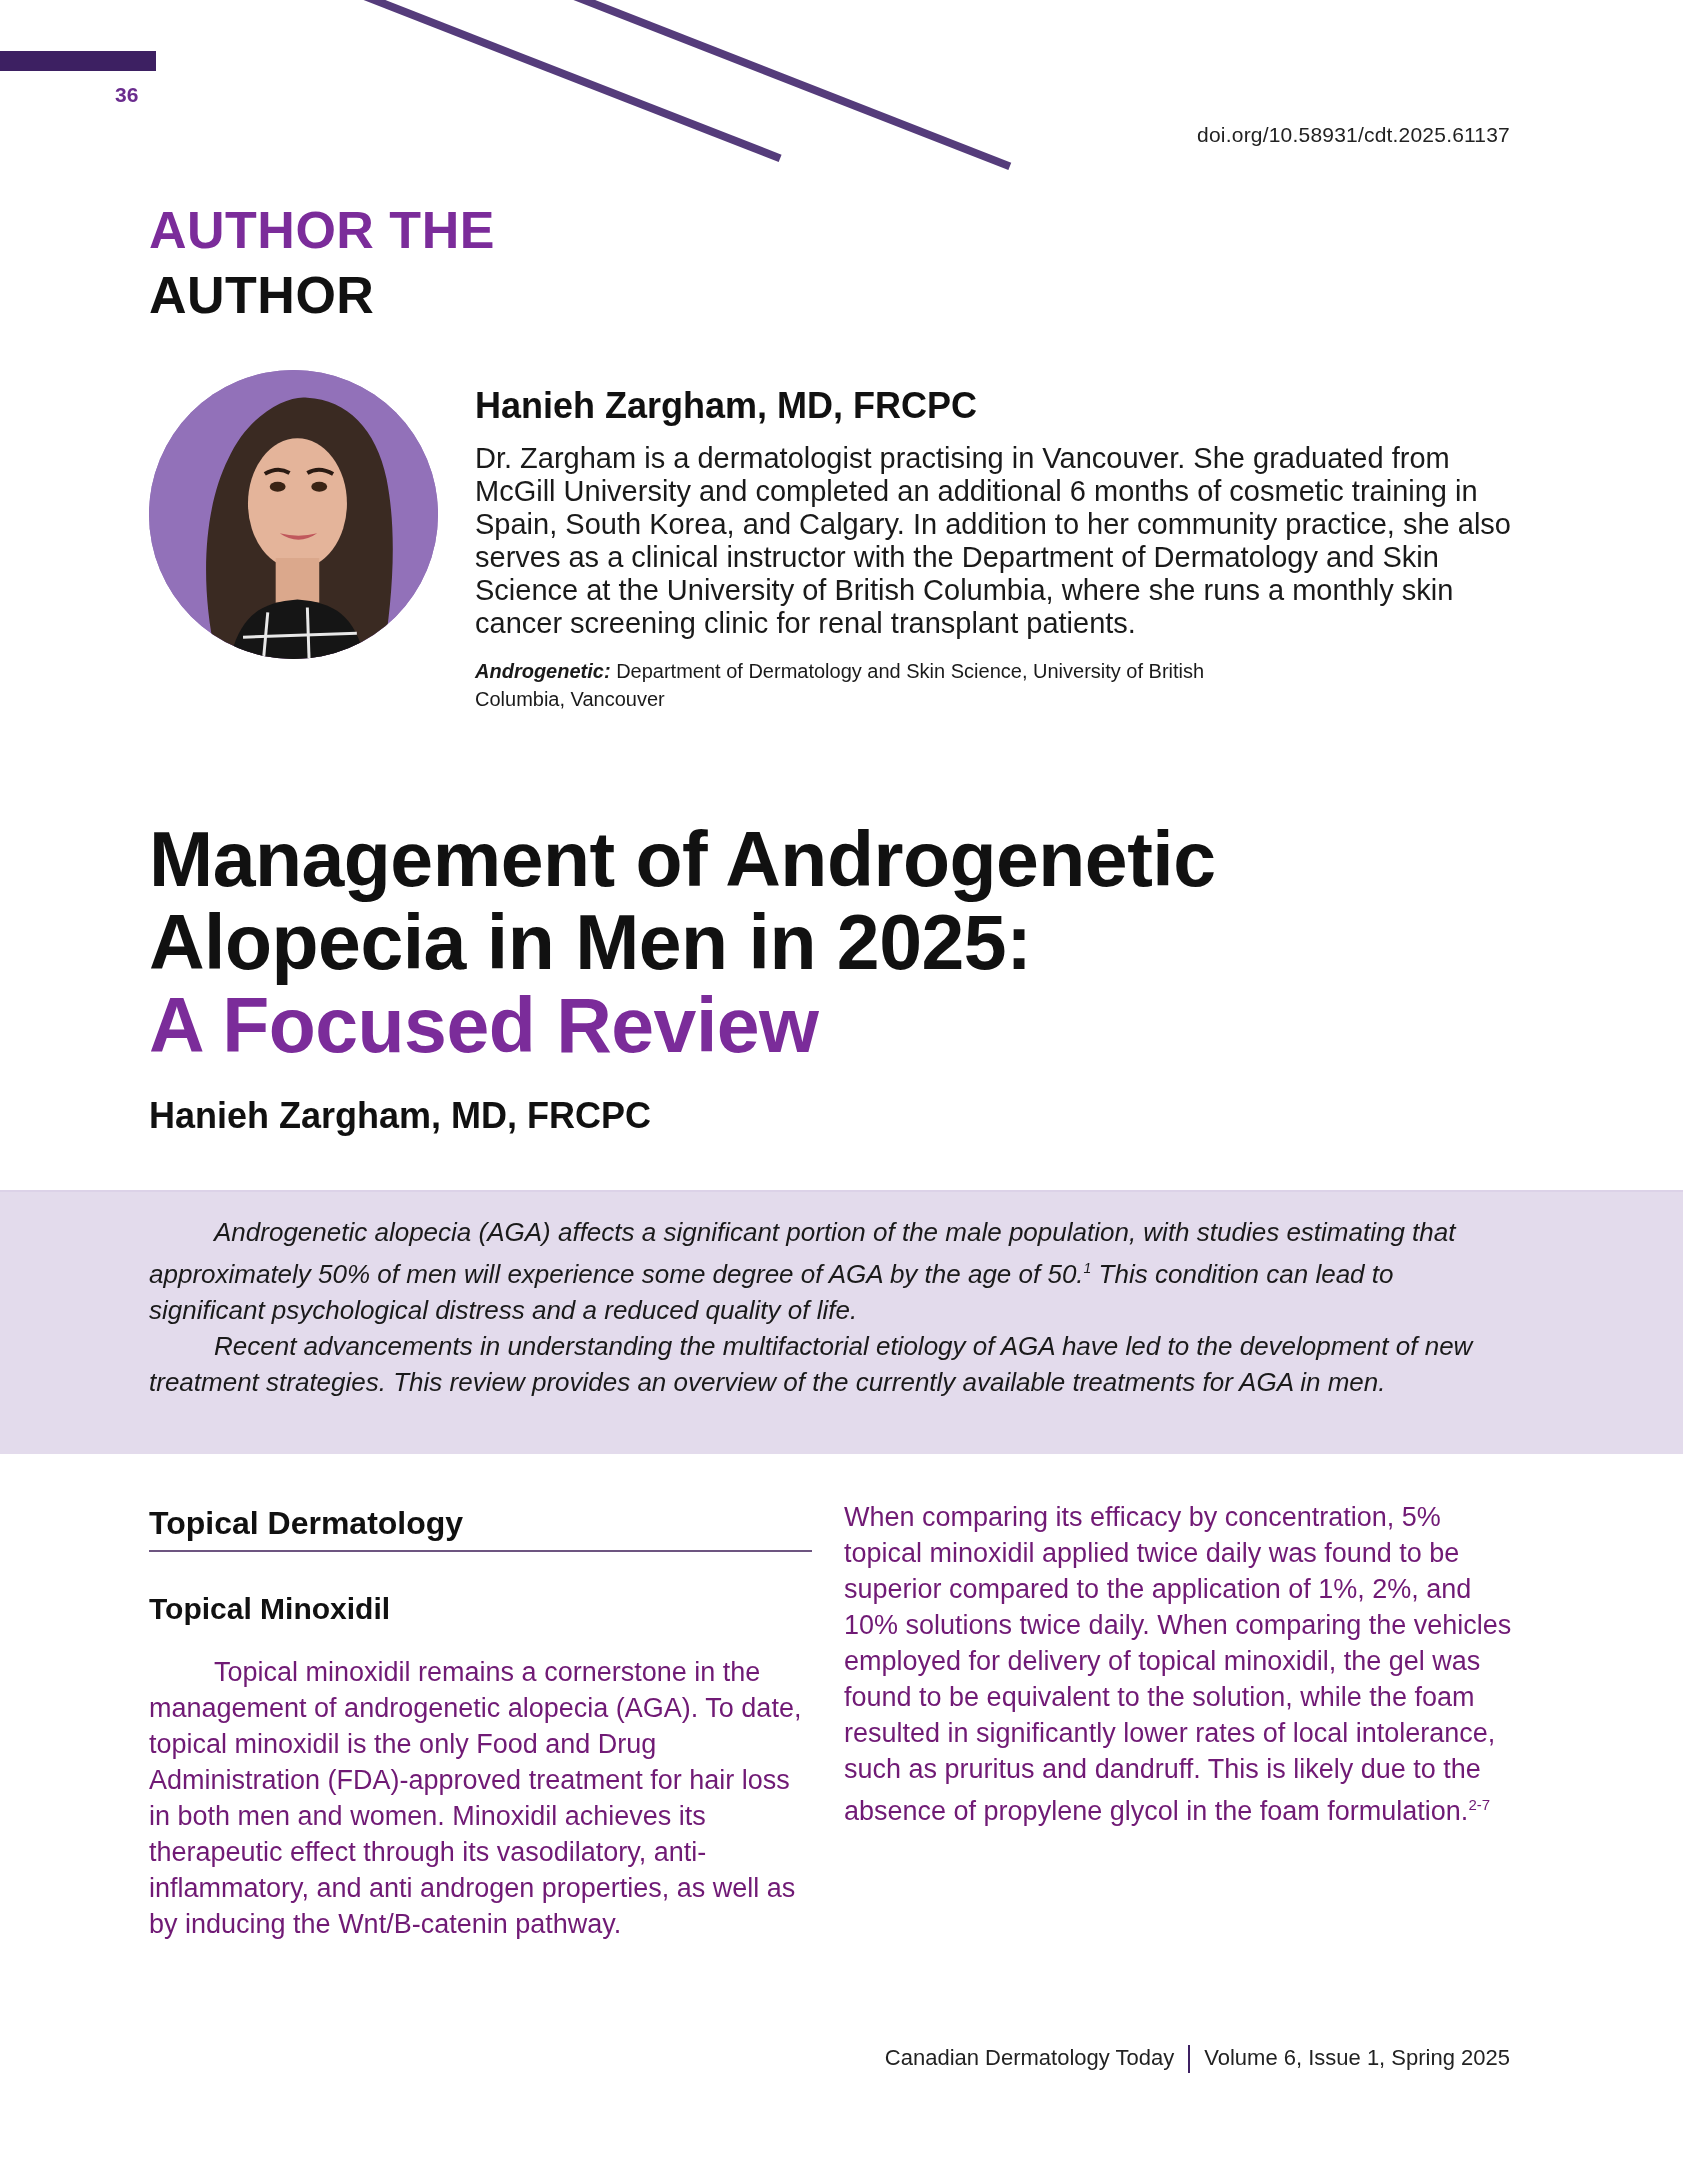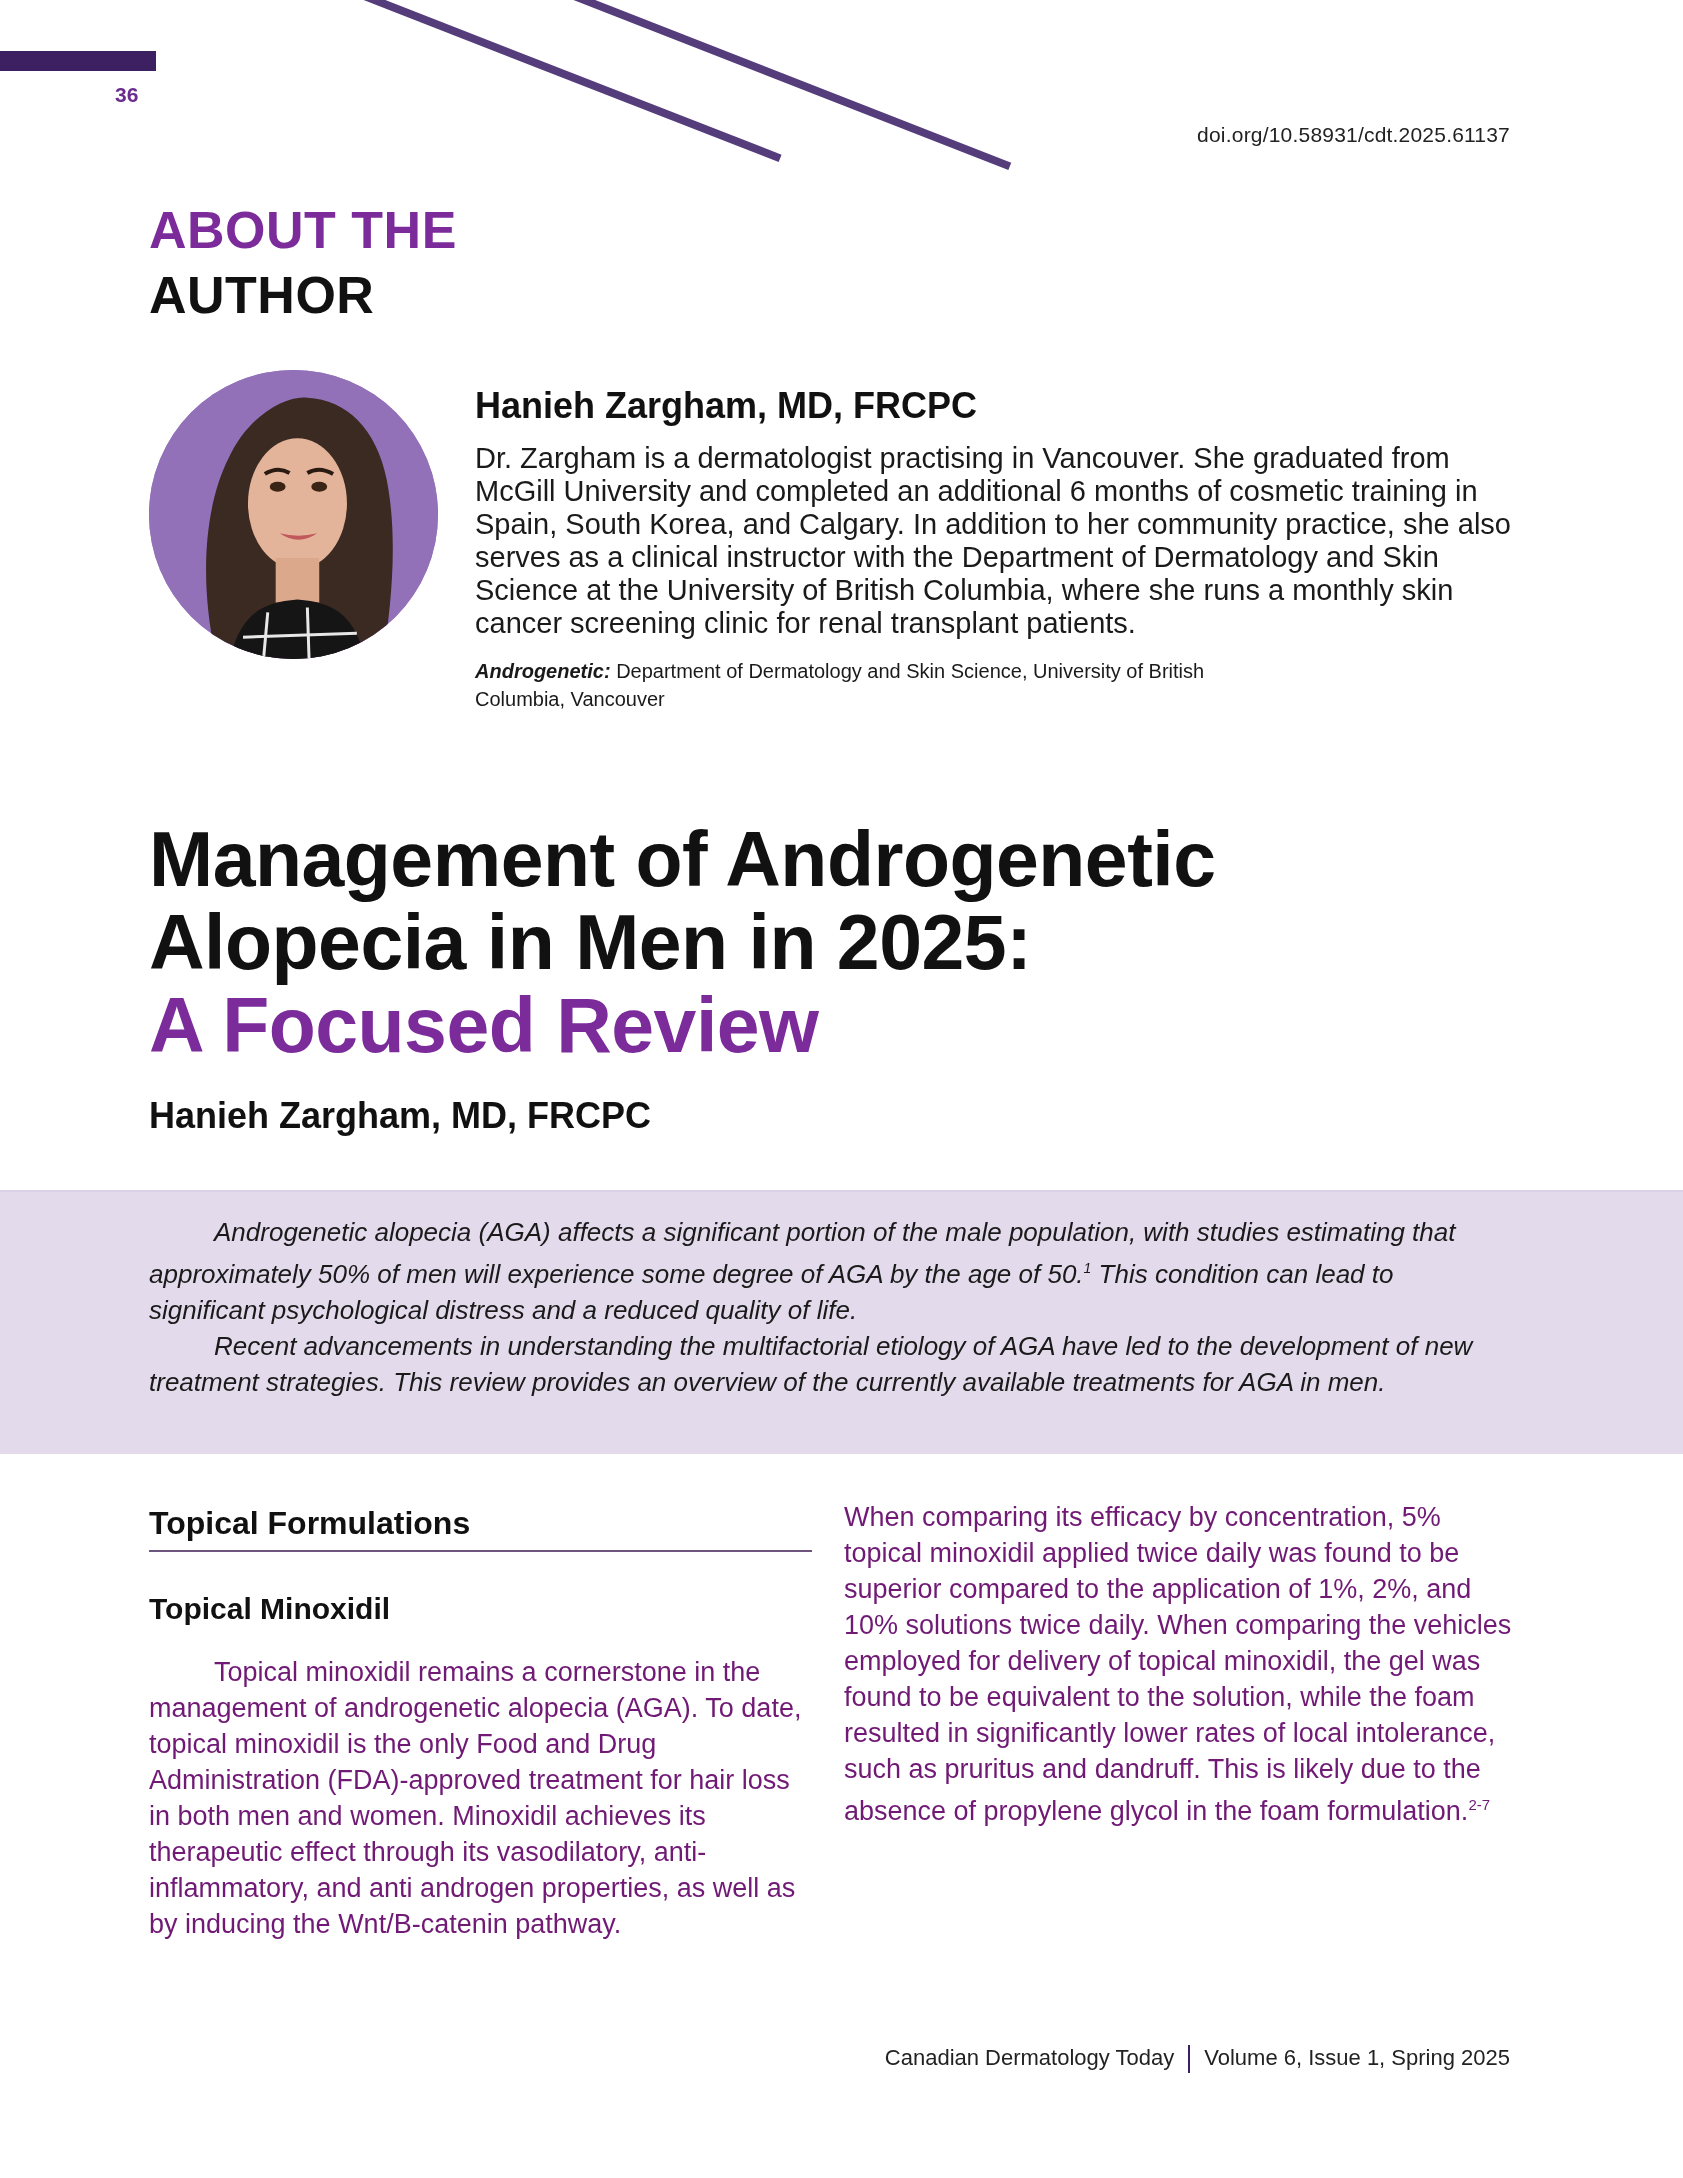--- a/index.html
+++ b/index.html
@@ -53,21 +53,21 @@
 
 <svg class="abs diag-lines" viewBox="0 0 1700 200" width="1683" height="198">
   <line x1="368" y1="-4" x2="788" y2="160" stroke="#553c7b" stroke-width="8"></line>
   <line x1="580" y1="-4" x2="1020" y2="168" stroke="#553c7b" stroke-width="8"></line>
 </svg>
 
 <div class="abs page-num">36</div>
 <div class="abs doi">doi.org/10.58931/cdt.2025.61137</div>
 
 <div class="abs about-title">
-  <span class="l1">ABOUT THE</span>
+  <span class="l1">AUTHOR THE</span>
   <span class="l2">AUTHOR</span>
 </div>
 
 <div class="abs avatar">
   <svg width="289" height="289" viewBox="0 0 292 292">
     <rect width="292" height="292" fill="#9271b9"></rect>
 
     <path d="M70 300 C50 220 55 140 80 90 C100 45 140 25 160 28 C200 30 230 60 240 110 C252 170 245 240 235 300 Z" fill="#3a2a22"></path>
 
     <ellipse cx="150" cy="135" rx="50" ry="66" fill="#e4b49a"></ellipse>
@@ -102,21 +102,21 @@
 </div>
 <div class="abs byline">Hanieh Zargham, MD, FRCPC</div>
 
 <div class="abs abstract-band"></div>
 <div class="abs abstract-text">
   <p><span>Androgenetic alopecia (AGA) affects a significant portion of the male population, with studies estimating that approximately 50% of men will experience some degree of AGA by the age of 50.</span><sup>1</sup><span> This condition can lead to significant psychological distress and a reduced quality of life.</span></p>
   <p>Recent advancements in understanding the multifactorial etiology of AGA have led to the development of new treatment strategies. This review provides an overview of the currently available treatments for AGA in men.</p>
 </div>
 
 <div class="abs col-left">
-  <div class="section-heading">Topical Formulations</div>
+  <div class="section-heading">Topical Dermatology</div>
   <div class="sub-heading">Topical Minoxidil</div>
   <div class="body-text indent">Topical minoxidil remains a cornerstone in the management of androgenetic alopecia (AGA). To date, topical minoxidil is the only Food and Drug Administration (FDA)-approved treatment for hair loss in both men and women. Minoxidil achieves its therapeutic effect through its vasodilatory, anti-inflammatory, and anti androgen properties, as well as by inducing the Wnt/B-catenin pathway.</div>
 </div>
 
 <div class="abs col-right">
   <div class="body-text"><span>When comparing its efficacy by concentration, 5% topical minoxidil applied twice daily was found to be superior compared to the application of 1%, 2%, and 10% solutions twice daily. When comparing the vehicles employed for delivery of topical minoxidil, the gel was found to be equivalent to the solution, while the foam resulted in significantly lower rates of local intolerance, such as pruritus and dandruff. This is likely due to the absence of propylene glycol in the foam formulation.</span><sup>2-7</sup></div>
 </div>
 
 <div class="abs footer">
   <span>Canadian Dermatology Today</span>

